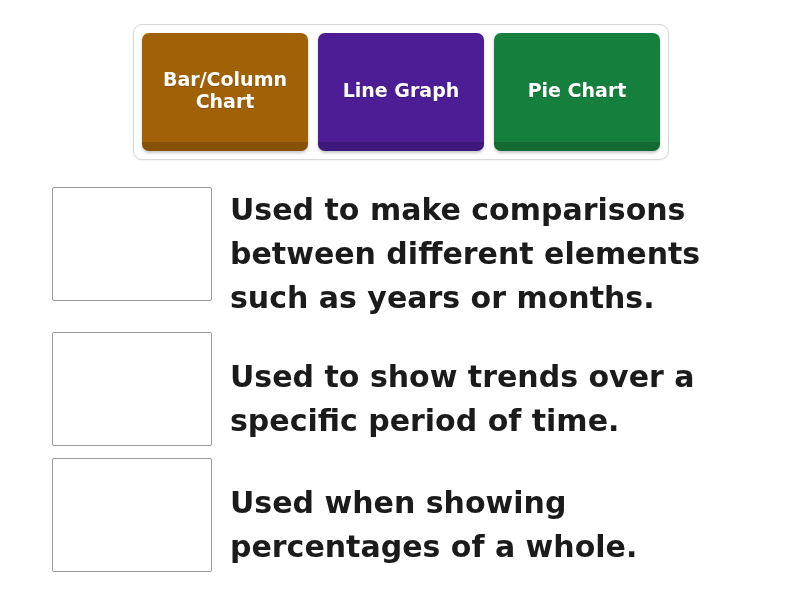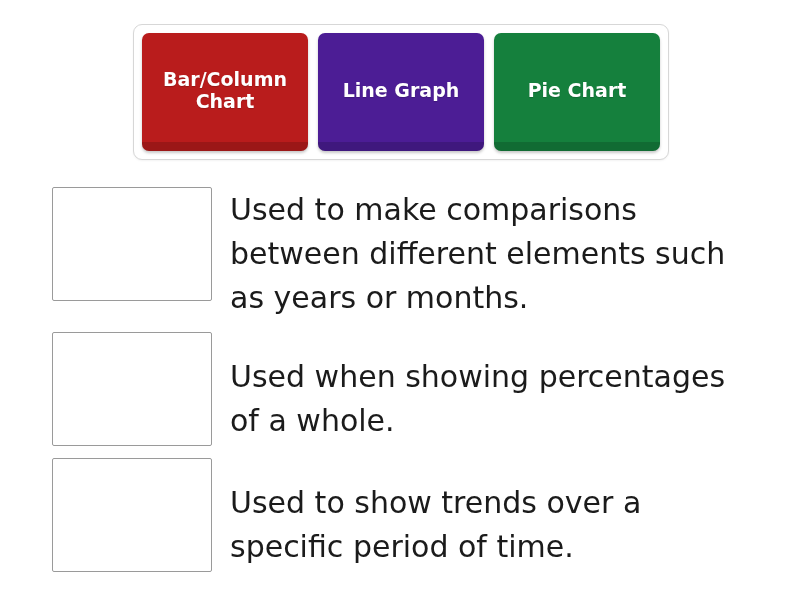--- a/index.html
+++ b/index.html
@@ -70,21 +70,21 @@
     right: 0;
     bottom: 0;
     height: 9px;
     background: rgba(0,0,0,0.16);
   }
   .tile .tile-label {
     position: relative;
     z-index: 2;
   }
 
-  .tile-blue   { background: #b91c1c; width: 168px; }
+  .tile-blue   { background: #a16207; width: 168px; }
   .tile-red    { background: #4c1d95; width: 168px; }
   .tile-orange { background: #15803d; width: 168px; }
 
   
   .rows {
     position: absolute;
     left: 52px;
     top: 187px;
     width: 710px;
   }
@@ -105,21 +105,21 @@
     border: 1px solid #9a9a9a;
     border-radius: 2px;
   }
 
   .row-text {
     flex: 1 1 auto;
     padding-left: 18px;
     font-size: 30px;
     line-height: 1.47;
     color: #1b1b1b;
-    font-weight: 400;
+    font-weight: 700;
   }
 
   .row-1 .row-text { padding-top: 1px; }
   .row-2 .row-text { padding-top: 23px; }
   .row-3 .row-text { padding-top: 23px; }
 </style>
 </head>
 <body>
 
 <div id="app">
@@ -140,25 +140,25 @@
 
   </div>
 
   <div class="rows">
 
     <div class="row row-1">
       <div class="dropzone"></div>
       <div class="row-text">Used to make comparisons between different elements such as years or months.</div>
     </div>
 
+    <div class="row row-3">
+      <div class="dropzone"></div>
+      <div class="row-text">Used to show trends over a specific period of time.</div>
+    </div>
+
     <div class="row row-2">
       <div class="dropzone"></div>
       <div class="row-text">Used when showing percentages of a whole.</div>
-    </div>
-
-    <div class="row row-3">
-      <div class="dropzone"></div>
-      <div class="row-text">Used to show trends over a specific period of time.</div>
     </div>
 
   </div>
 
 </div>
 
 </body></html>

